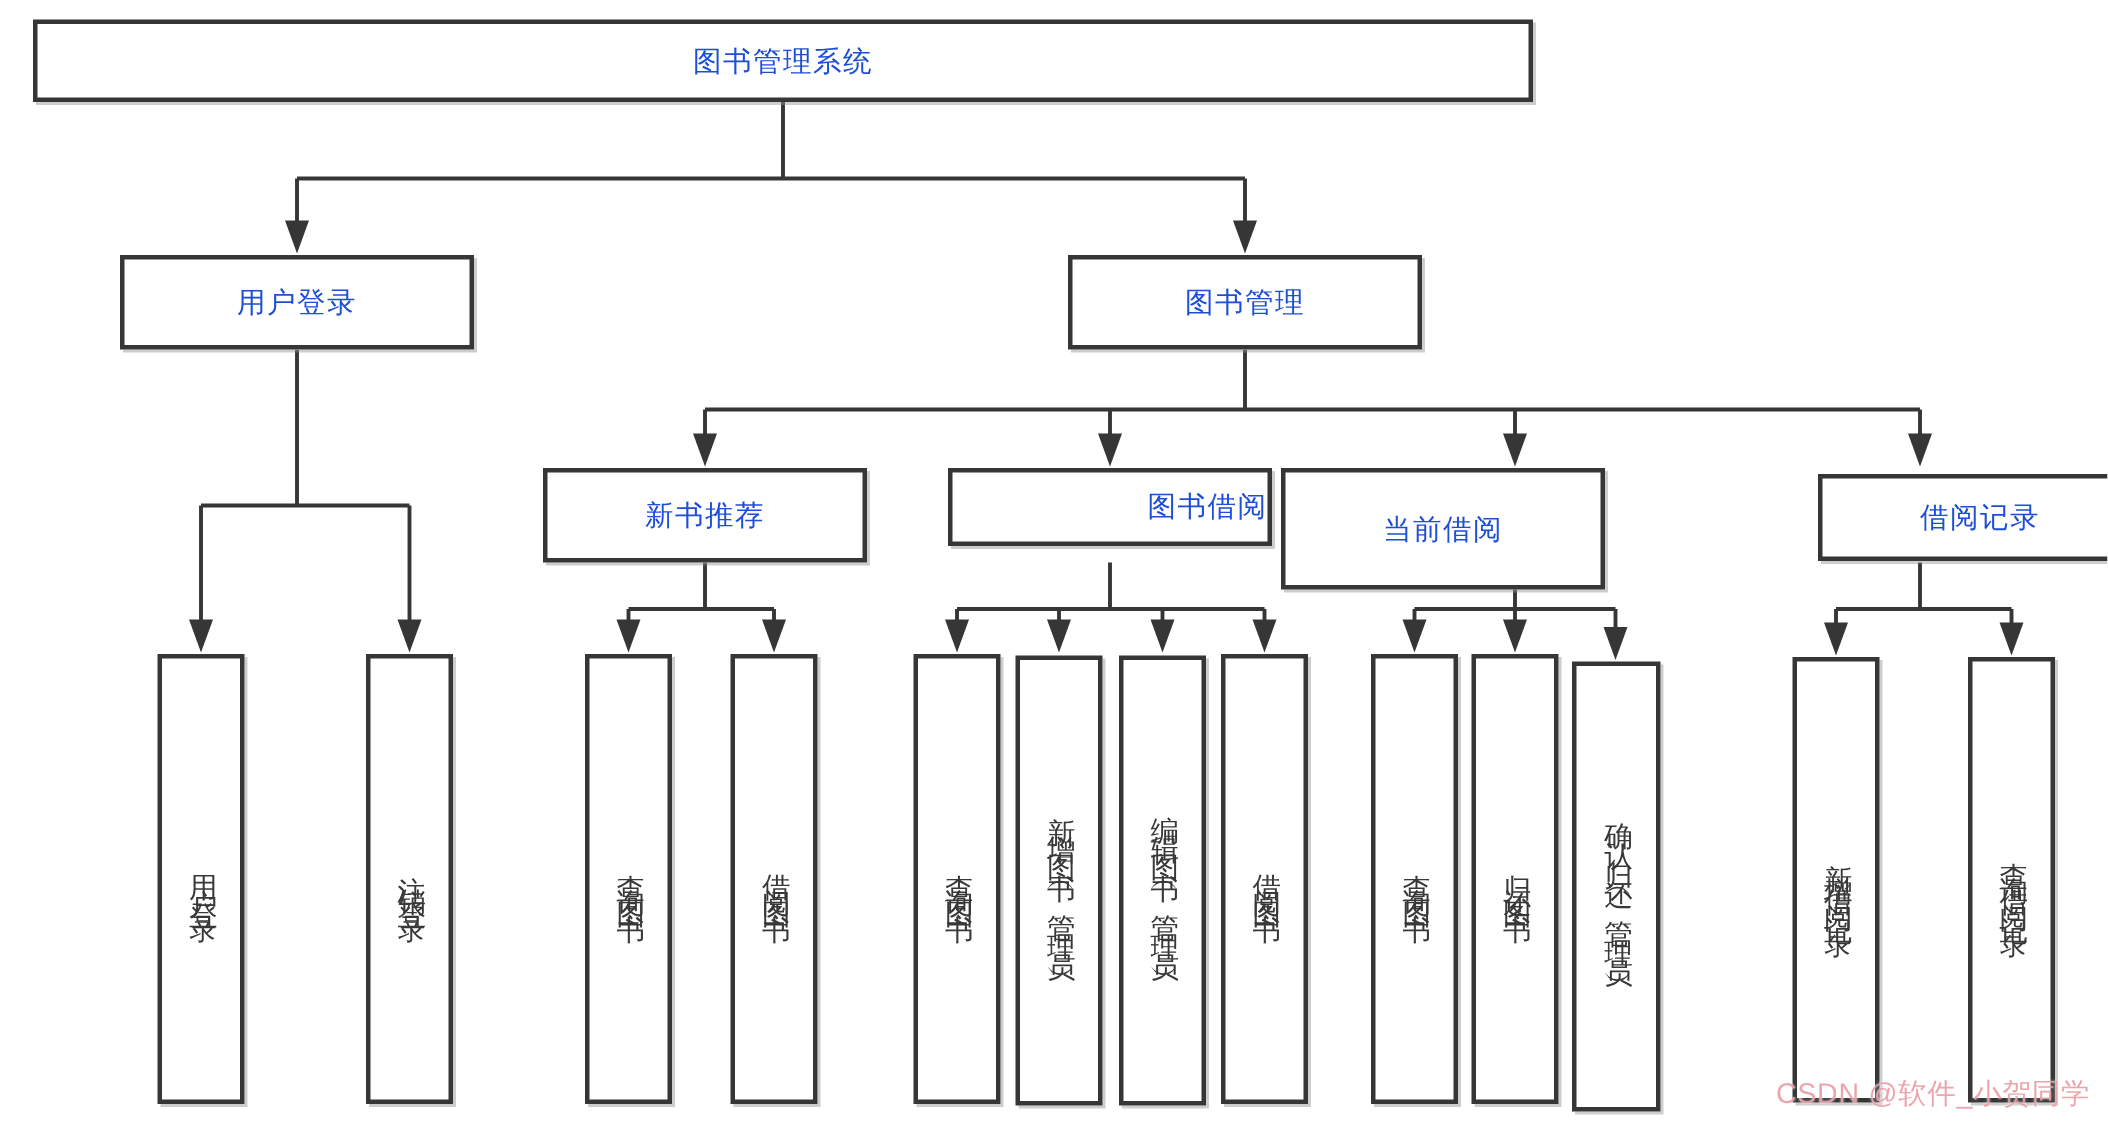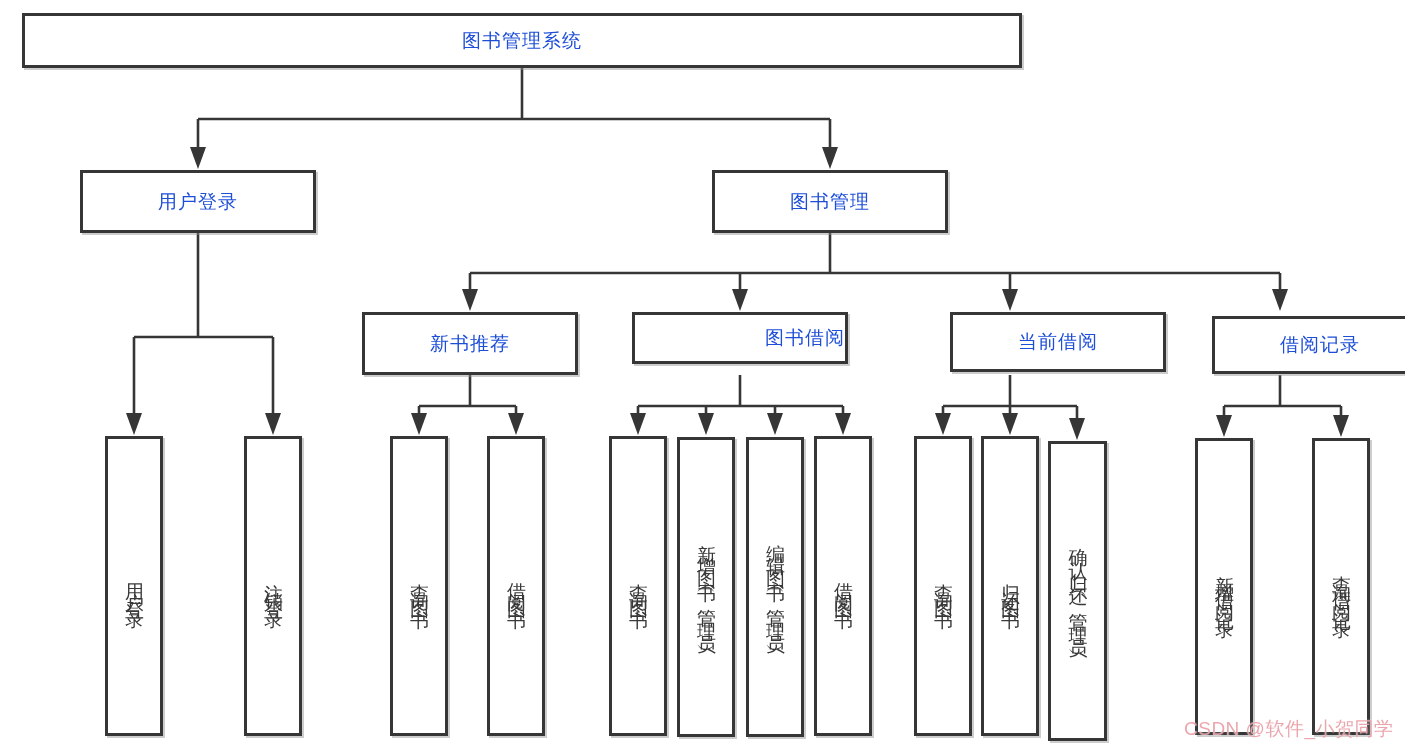--- a/index.html
+++ b/index.html
@@ -147,21 +147,21 @@
   <div class="box" style="left:712px; top:170px; width:236px; height:63px;">
     <span>图书管理</span>
   </div>
 
   <div class="box" style="left:362px; top:312px; width:216px; height:63px;">
     <span>新书推荐</span>
   </div>
   <div class="box" style="left:632px; top:312px; width:216px; height:52px;justify-content:flex-end;">
     <span>图书借阅</span>
   </div>
-  <div class="box" style="left:950px; top:312px; width:216px; height:60px;">
+  <div class="box" style="left:854px; top:312px; width:216px; height:81px;">
     <span>当前借阅</span>
   </div>
   <div class="box" style="left:1172px; top:316px; width:216px; height:58px;margin-left:40px;">
     <span>借阅记录</span>
   </div>
 
   <div class="leaf" style="left:105px; top:436px; width:58px; height:300px;">
     <span>用户登录</span>
   </div>
   <div class="leaf" style="left:244px; top:436px; width:58px; height:300px;">

